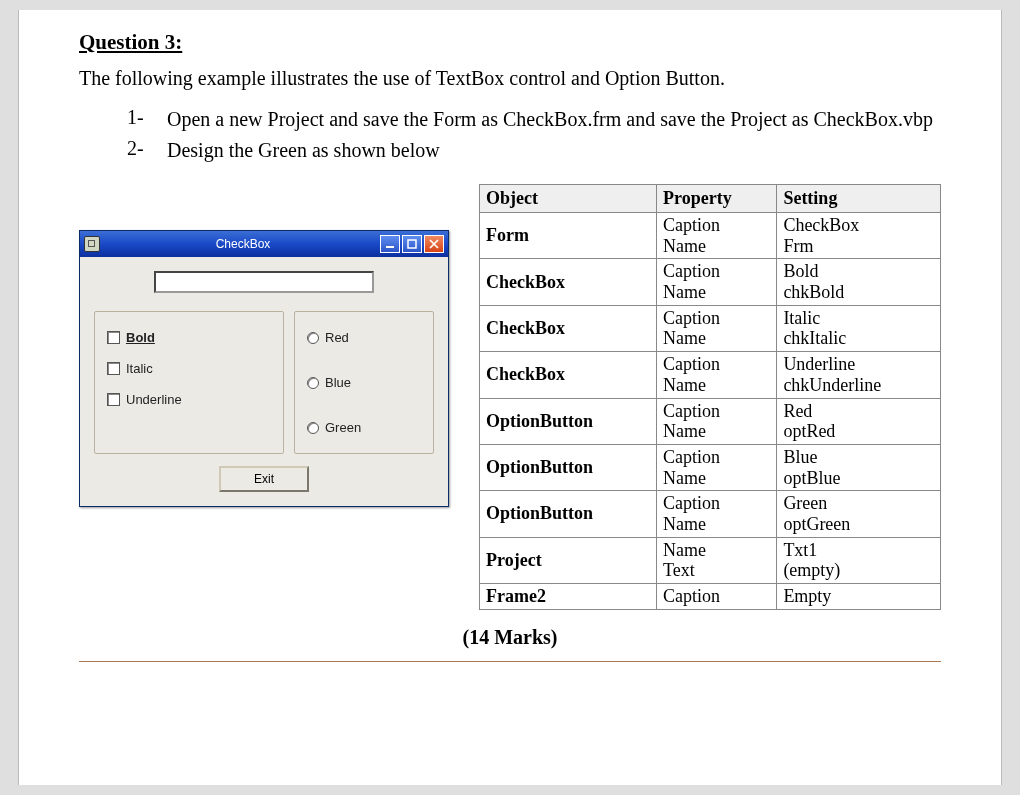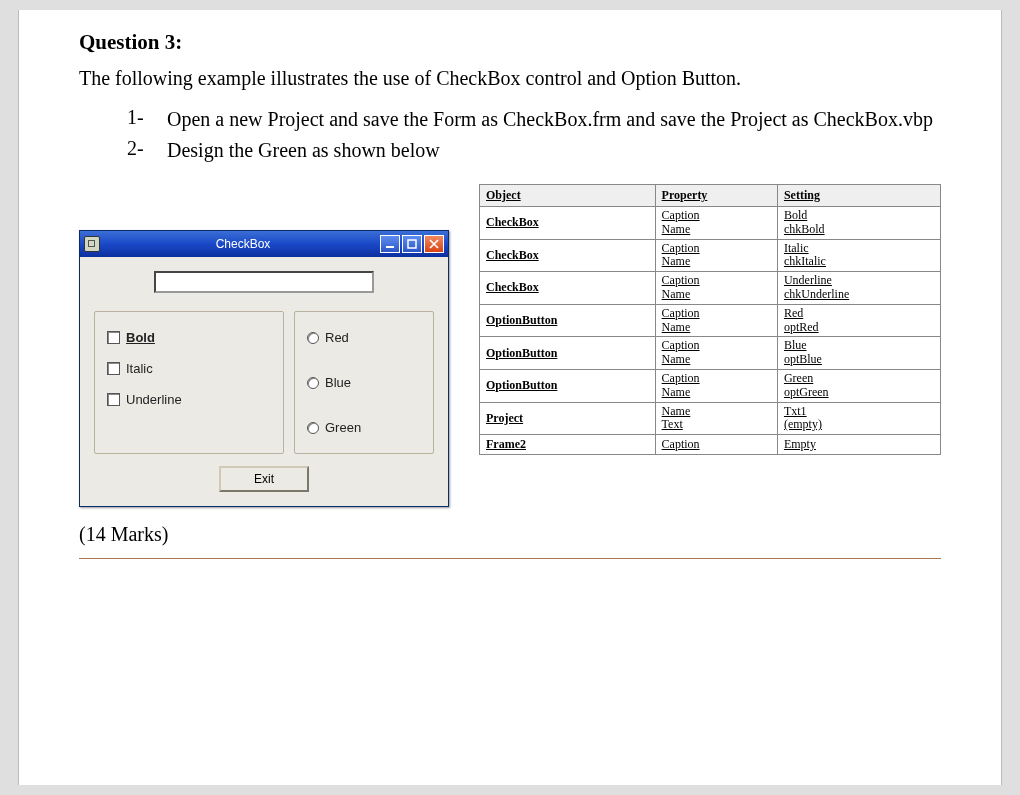--- a/index.html
+++ b/index.html
@@ -16,20 +16,21 @@
     background: #ffffff;
     width: 100%;
     height: 100%;
     padding: 20px 60px 16px 60px;
     border-left: 1px solid #bbb;
     border-right: 1px solid #bbb;
     position: relative;
   }
   .q-title {
     font-weight: bold;
+    text-decoration: underline;
     font-size: 21px;
     margin: 0 0 12px 0;
   }
   .intro {
     font-size: 20px;
     margin: 0 0 16px 0;
   }
   .steps {
     font-size: 20px;
     margin: 0 0 20px 48px;
@@ -123,56 +124,55 @@
     background: #eceae5;
     border: 2px outset #cfc9b5;
     font-family: Tahoma, Arial, sans-serif;
     font-size: 12px;
   }
 
   
   table.props {
     border-collapse: collapse;
     width: 100%;
-    font-size: 12px;
-    text-decoration: underline;
+    font-size: 18px;
   }
   table.props th {
     background: #efefef;
     text-align: left;
     font-weight: bold;
     border: 1px solid #888;
     padding: 3px 6px;
   }
   table.props td {
     border: 1px solid #888;
     padding: 2px 6px;
     vertical-align: middle;
   }
   table.props td.obj { font-weight: bold; }
   .subcell { line-height: 1.15; }
 
   .marks {
-    text-align: left;
-    font-weight: normal;
+    text-align: center;
+    font-weight: bold;
     font-size: 20px;
     margin-top: 16px;
   }
   hr.bot {
     margin-top: 12px;
     border: none;
     border-top: 1px solid #aa7755;
   }
 </style>
 </head>
 <body>
 <div class="page">
 
   <h3 class="q-title">Question 3:</h3>
-  <p class="intro">The following example illustrates the use of CheckBox control and Option Button.</p>
+  <p class="intro">The following example illustrates the use of TextBox control and Option Button.</p>
 
   <div class="steps">
     <div class="step-row">
       <div class="step-num">1-</div>
       <div class="step-text">Open a new Project and save the Form as CheckBox.frm and save the Project as CheckBox.vbp</div>
     </div>
     <div class="step-row">
       <div class="step-num">2-</div>
       <div class="step-text">Design the Green as shown below</div>
     </div>
@@ -244,20 +244,29 @@
       <table class="props">
         <thead>
           <tr>
             <th>Object</th>
             <th>Property</th>
             <th>Setting</th>
           </tr>
         </thead>
         <tbody id="props-body">
             <tr>
+              <td class="obj">Form</td>
+              <td>
+                <div class="subcell">Caption<br>Name</div>
+              </td>
+              <td>
+                <div class="subcell">CheckBox<br>Frm</div>
+              </td>
+            </tr>
+            <tr>
               <td class="obj">CheckBox</td>
               <td>
                 <div class="subcell">Caption<br>Name</div>
               </td>
               <td>
                 <div class="subcell">Bold<br>chkBold</div>
               </td>
             </tr>
             <tr>
               <td class="obj">CheckBox</td>

